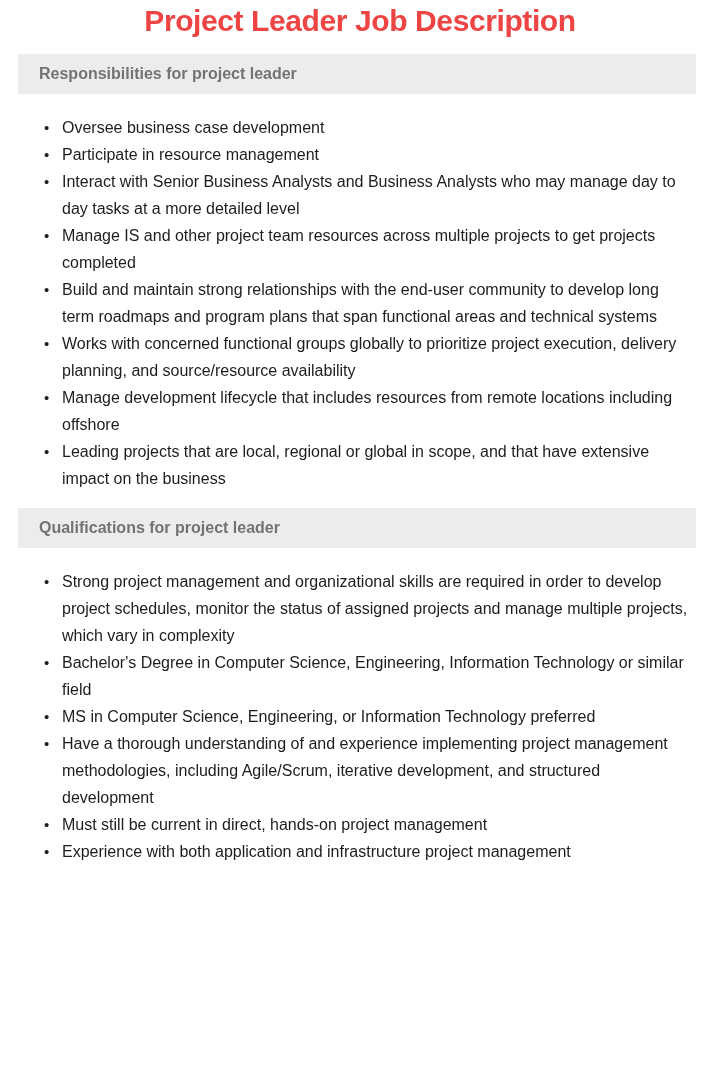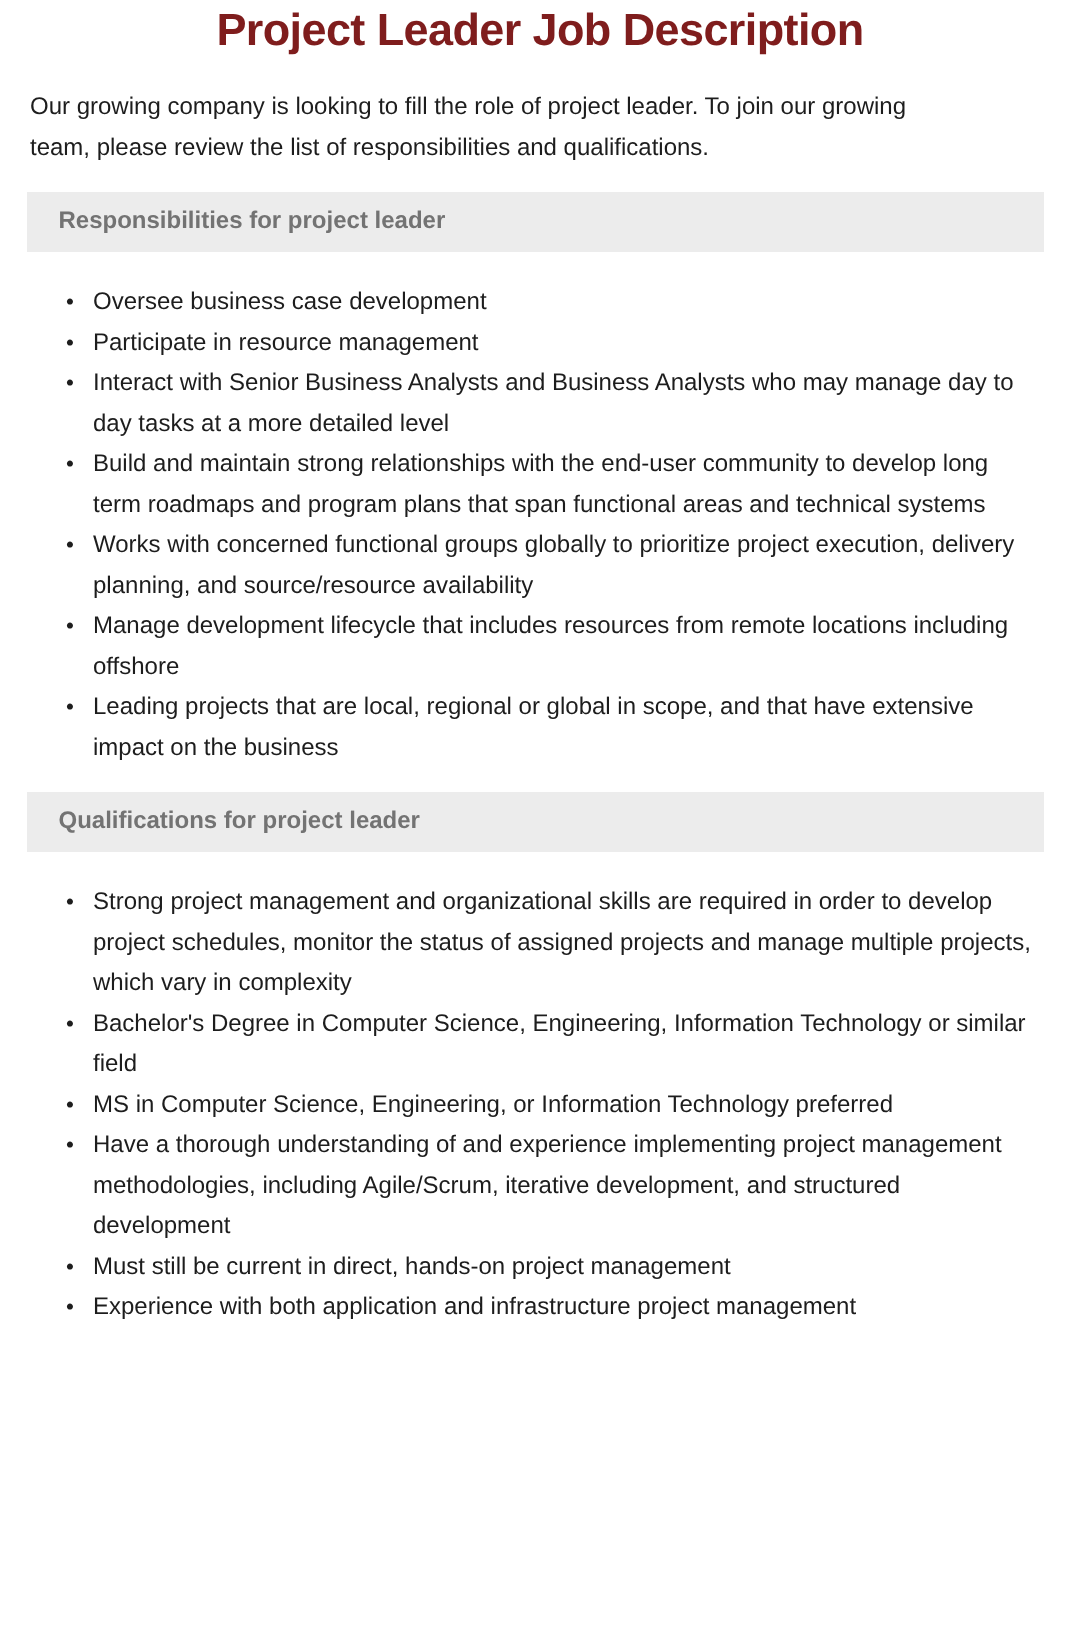--- a/index.html
+++ b/index.html
@@ -12,21 +12,21 @@
     color: var(--text, #1d1d1d);
     overflow: hidden;
   }
   .doc { width: 720px; }
   .title {
     margin: 4px 0 0 0;
     text-align: center;
     font-size: 30px;
     font-weight: 700;
     letter-spacing: -0.4px;
-    color: #7f1d1d;
+    color: #ef4444;
   }
   .intro {
     margin: 20px 20px 0 20px;
     max-width: 605px;
     font-size: 16px;
     line-height: 27px;
   }
   .section-heading {
     margin: 16px 24px 0 18px;
     height: 40px;
@@ -59,30 +59,30 @@
     color: #1d1d1d;
   }
 </style>
 </head>
 <body>
 
 <div class="doc">
 
   <h1 class="title">Project Leader Job Description</h1>
 
-  <p class="intro">Our growing company is looking to fill the role of project leader. To join our growing team, please review the list of responsibilities and qualifications.</p>
 
   <div class="section-heading">
     <span>Responsibilities for project leader</span>
   </div>
 
   <ul class="bullets">
       <li>Oversee business case development</li>
       <li>Participate in resource management</li>
       <li>Interact with Senior Business Analysts and Business Analysts who may manage day to day tasks at a more detailed level</li>
+      <li>Manage IS and other project team resources across multiple projects to get projects completed</li>
       <li>Build and maintain strong relationships with the end-user community to develop long term roadmaps and program plans that span functional areas and technical systems</li>
       <li>Works with concerned functional groups globally to prioritize project execution, delivery planning, and source/resource availability</li>
       <li>Manage development lifecycle that includes resources from remote locations including offshore</li>
       <li>Leading projects that are local, regional or global in scope, and that have extensive impact on the business</li>
     </ul>
 
   <div class="section-heading">
     <span>Qualifications for project leader</span>
   </div>
 

